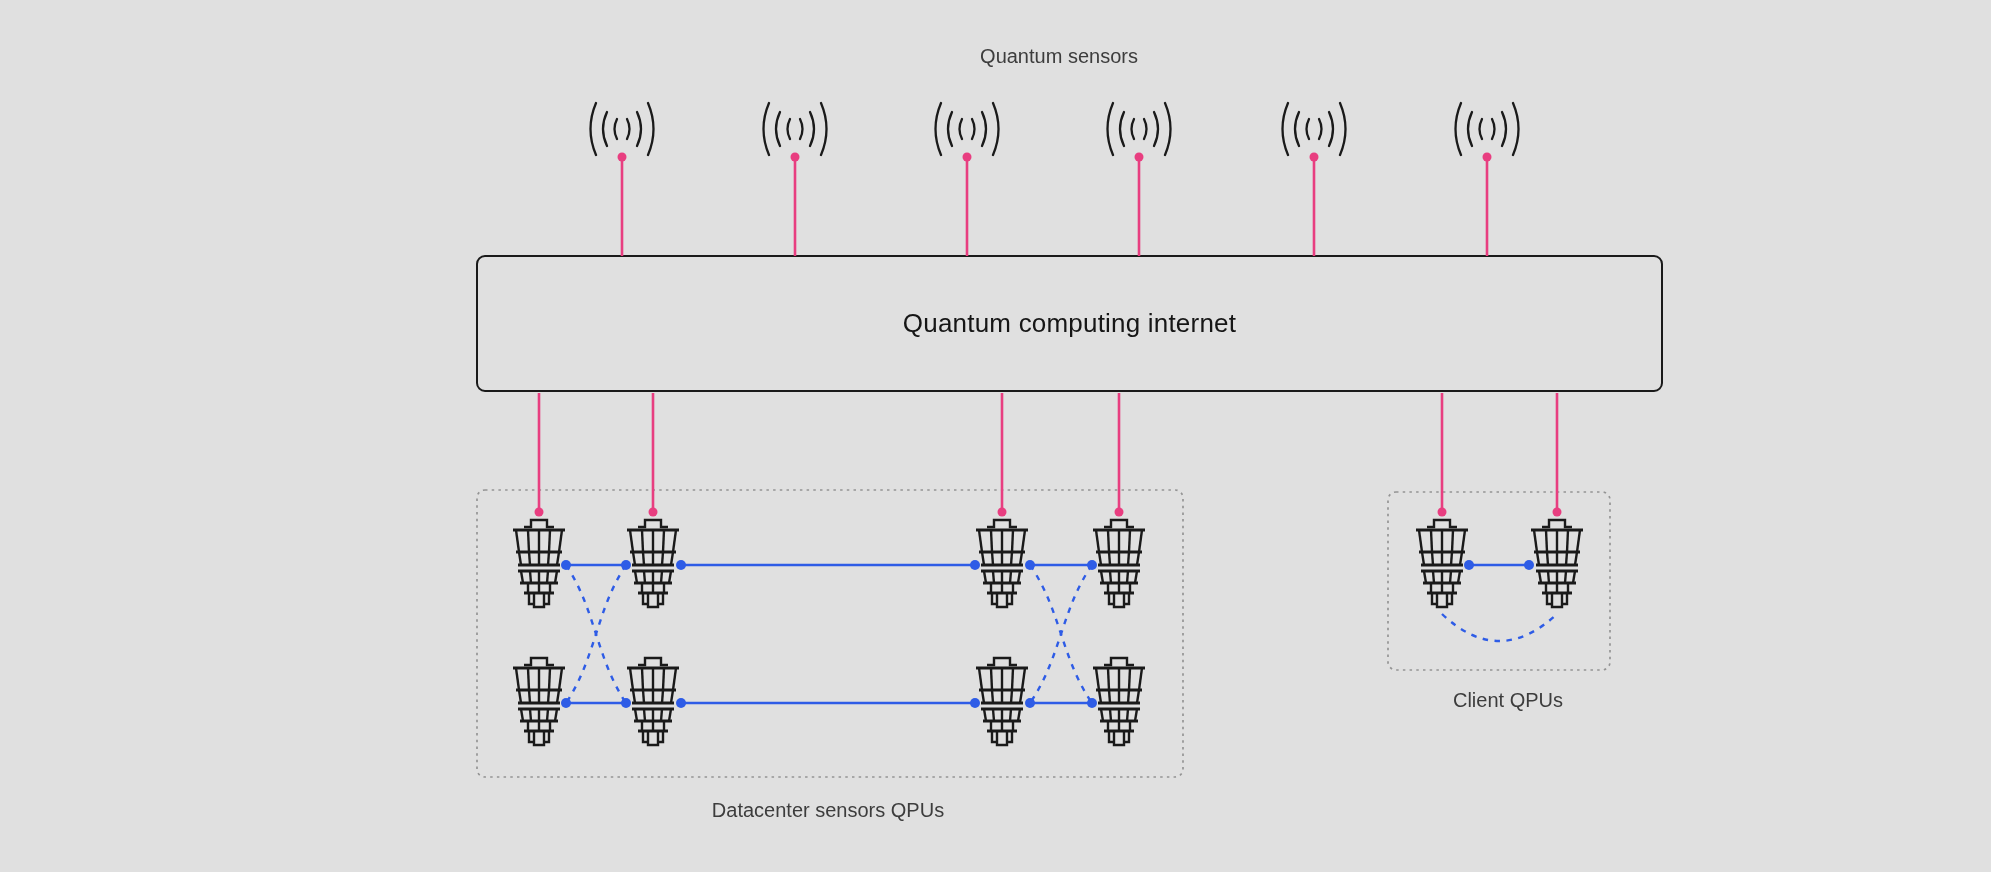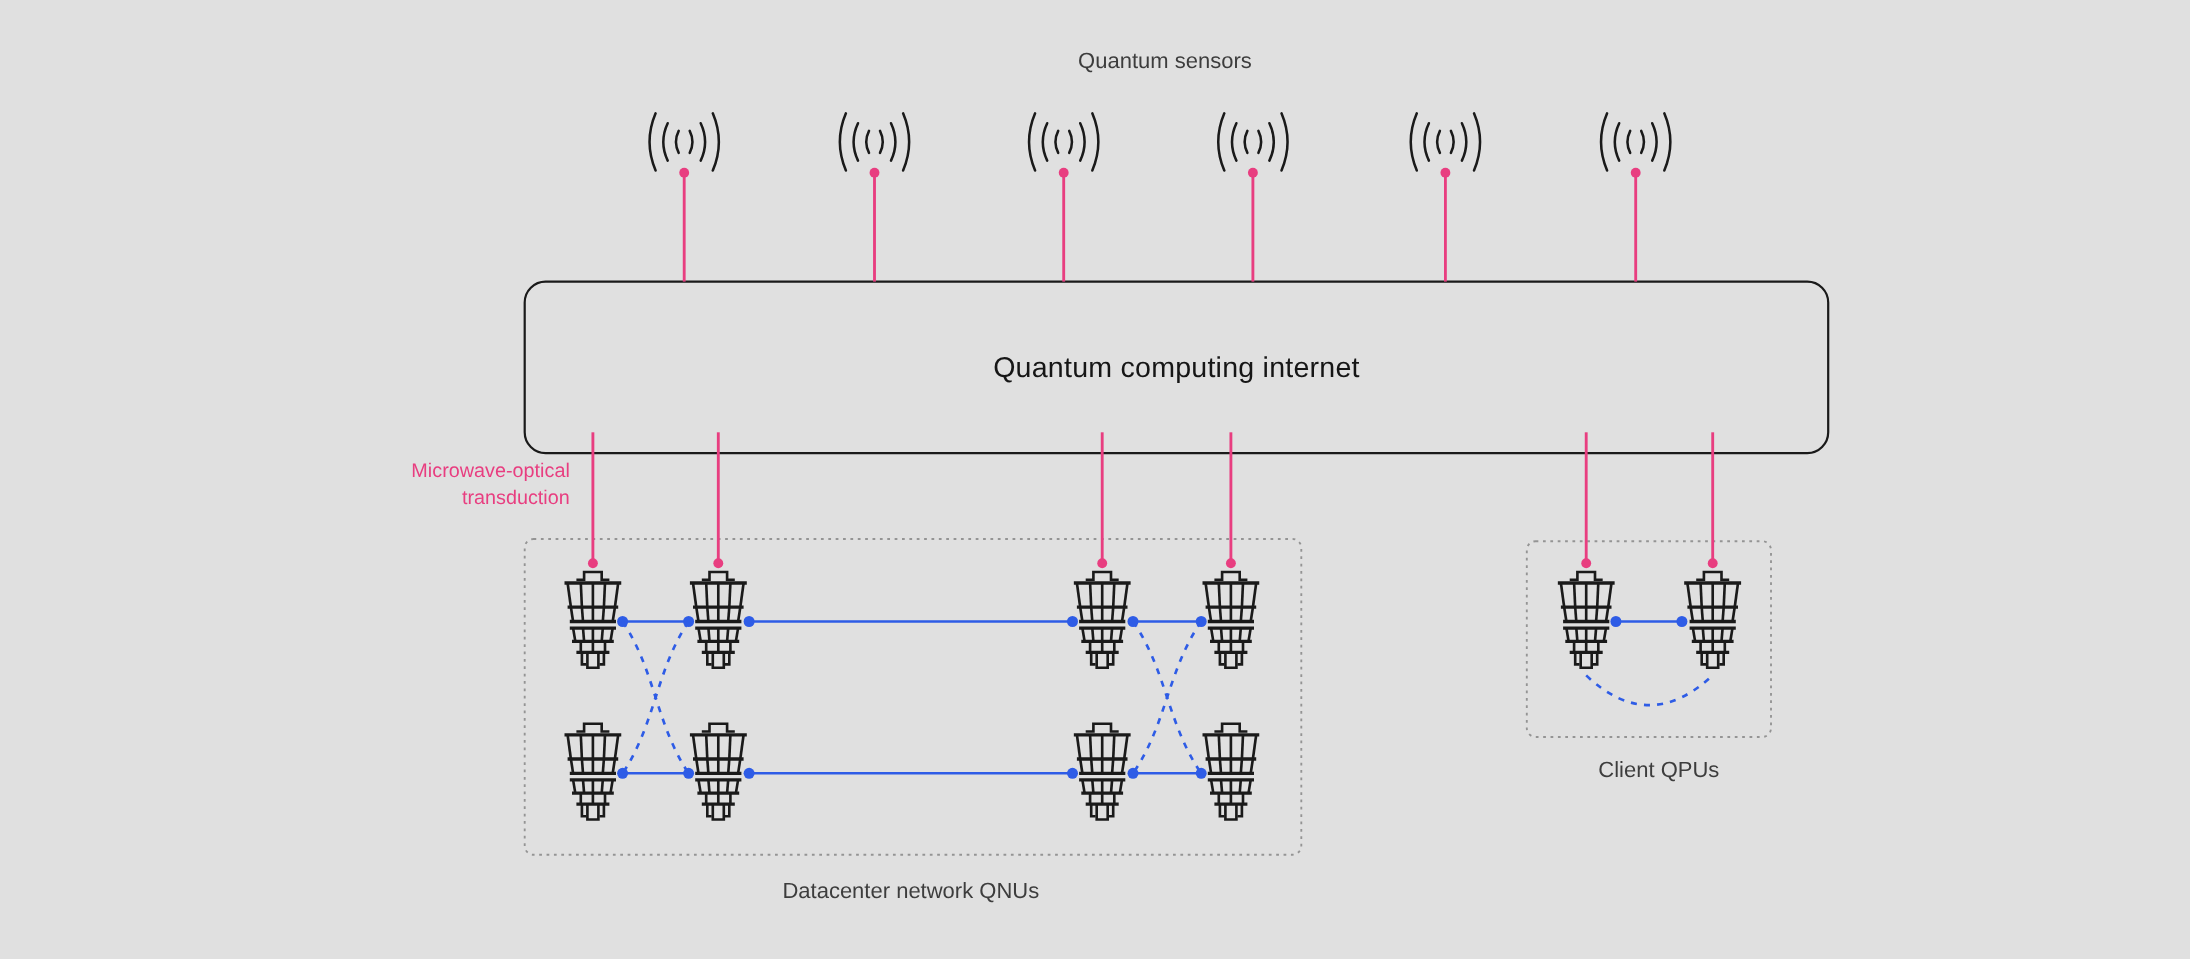--- a/index.html
+++ b/index.html
@@ -7,22 +7,22 @@
   .canvas{
     position:relative;width:1991px;height:872px;
     background:var(--background,#e0e0e0);overflow:hidden;
   }
   .lbl{position:absolute;white-space:pre-line;line-height:1.25;}
   .lbl.center{transform:translateX(-50%);text-align:center;}
   .gray-lbl{color:var(--gray_label,#3d3d3d);font-size:20px;}
   .pink-lbl{color:var(--pink,#e83e80);font-size:18px;text-align:right;line-height:1.35;}
   .blue-lbl{color:var(--blue,#2e5ce6);font-size:19.5px;line-height:1.28;}
   .qci-box{
-    position:absolute;left:476px;top:255px;width:1187px;height:158px;
-    border:2.5px solid var(--ink,#1a1a1a);border-radius:20px;
+    position:absolute;left:476px;top:255px;width:1187px;height:137px;
+    border:2.5px solid var(--ink,#1a1a1a);border-radius:9px;
     display:flex;align-items:center;justify-content:center;box-sizing:border-box;
   }
   .qci-box span{font-size:26px;color:var(--title,#161616);letter-spacing:.2px;}
   svg.overlay{position:absolute;left:0;top:0;pointer-events:none;}
   .stroke-ink{stroke:var(--ink,#1a1a1a);fill:none;}
   .stroke-pink{stroke:var(--pink,#e83e80);fill:none;}
   .fill-pink{fill:var(--pink,#e83e80);}
   .stroke-blue{stroke:var(--blue,#2e5ce6);fill:none;}
   .fill-blue{fill:var(--blue,#2e5ce6);}
   .stroke-dash{stroke:var(--dash_border,#949494);fill:none;}
@@ -98,22 +98,20 @@
       <use href="#sym-sensor"></use>
     </svg>
   <svg class="icon-svg" style="left:1449px;top:101px" width="76" height="70">
       <use href="#sym-sensor"></use>
     </svg>
 
   <div class="qci-box">
     <span>Quantum computing internet</span>
   </div>
 
-  <span class="lbl pink-lbl" style="right:1473px;top:416px">Microwave-optical
-transduction</span>
 
   <svg class="icon-svg" style="left:513px;top:515px" width="52" height="94">
       <use href="#sym-qpu"></use>
     </svg>
   <svg class="icon-svg" style="left:627px;top:515px" width="52" height="94">
       <use href="#sym-qpu"></use>
     </svg>
   <svg class="icon-svg" style="left:976px;top:515px" width="52" height="94">
       <use href="#sym-qpu"></use>
     </svg>
@@ -208,16 +206,16 @@
     <g class="stroke-blue" stroke-width="2.4" stroke-dasharray="5.5 6.5">
       <path d="M 566,565 C 596,610 596,658 626,703"></path>
       <path d="M 626,565 C 596,610 596,658 566,703"></path>
       <path d="M 1030,565 C 1061,610 1061,658 1092,703"></path>
       <path d="M 1092,565 C 1061,610 1061,658 1030,703"></path>
       <path d="M 1442,614 Q 1499,668 1557,614"></path>
     </g>
   </svg>
 
 
-  <span class="lbl center gray-lbl" style="left:828px;top:798px">Datacenter network QNUs</span>
+  <span class="lbl center gray-lbl" style="left:828px;top:798px">Datacenter sensors QPUs</span>
   <span class="lbl center gray-lbl" style="left:1508px;top:688px">Client QPUs</span>
 
 </div>
 
 </body></html>

